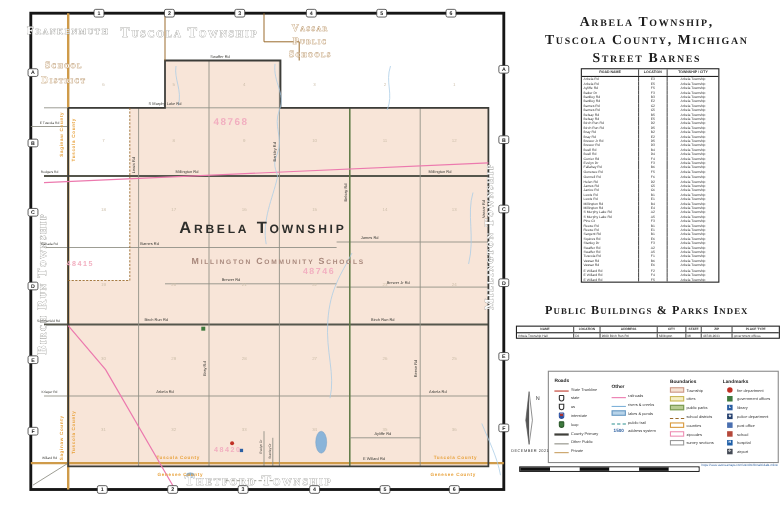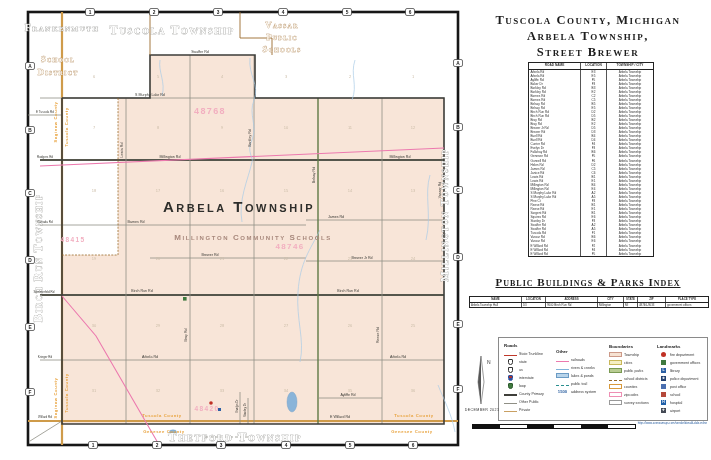--- a/index.html
+++ b/index.html
@@ -39,21 +39,21 @@
   .sd-dash{stroke:#9a6a2a;stroke-width:0.8;stroke-dasharray:2,1.3;fill:none;}
   .sd-solid{stroke:#9a6a2a;stroke-width:0.9;fill:none;}
   .mk{fill:#fff;stroke:#333;stroke-width:0.7;}
 
   
   .panel-title{left:465px;top:12px;width:246px;text-align:center;
     font-family:"Liberation Serif",serif;font-weight:bold;font-variant:small-caps;
     font-size:12.5px;line-height:16px;letter-spacing:1.5px;color:#1d1d1d;}
   .sub-title{left:465px;top:276px;width:246px;text-align:center;
     font-family:"Liberation Serif",serif;font-weight:bold;font-variant:small-caps;
-    font-size:11px;letter-spacing:1px;color:#1d1d1d;text-decoration:underline;}
+    font-size:11px;letter-spacing:1px;color:#1d1d1d;}
 
   
   .street-table{left:528px;top:62px;width:124px;border:1.2px solid #222;background:#fff;}
   .st-row{display:grid;grid-template-columns:52px 26px 46px;height:4.05px;line-height:4.05px;
     font-size:3.1px;color:#333;}
   .st-row span{border-right:0.4px solid #555;overflow:hidden;white-space:nowrap;}
   .st-row span:last-child{border-right:none;}
   .st-head{height:5.5px;line-height:5.5px;font-weight:bold;font-size:3.2px;border-bottom:0.8px solid #222;}
   .st-head span{text-align:center;}
   .c-road{padding-left:1.5px;} .c-loc{text-align:center;} .c-town{text-align:center;}
@@ -324,23 +324,23 @@
       <rect x="453.5" y="320.5" width="9" height="7" rx="1.5" class="mk"></rect>
       <text x="458" y="325.7" class="t-marker mid">E</text>
       <rect x="25.5" y="388.5" width="9" height="7" rx="1.5" class="mk"></rect>
       <text x="30" y="393.7" class="t-marker mid">F</text>
       <rect x="453.5" y="385.5" width="9" height="7" rx="1.5" class="mk"></rect>
       <text x="458" y="390.7" class="t-marker mid">F</text>
     </g>
 </svg>
 
 <div class="abs panel-title">
+  <div>Arbela Township,</div>
   <div>Tuscola County, Michigan</div>
-  <div>Arbela Township,</div>
-  <div>Street Brewer</div>
+  <div>Street Barnes</div>
 </div>
 
 <div class="abs street-table">
   <div class="st-row st-head">
     <span>ROAD NAME</span>
     <span>LOCATION</span>
     <span>TOWNSHIP / CITY</span>
   </div>
   <div class="st-row">
       <span class="c-road">Arbela Rd</span>

